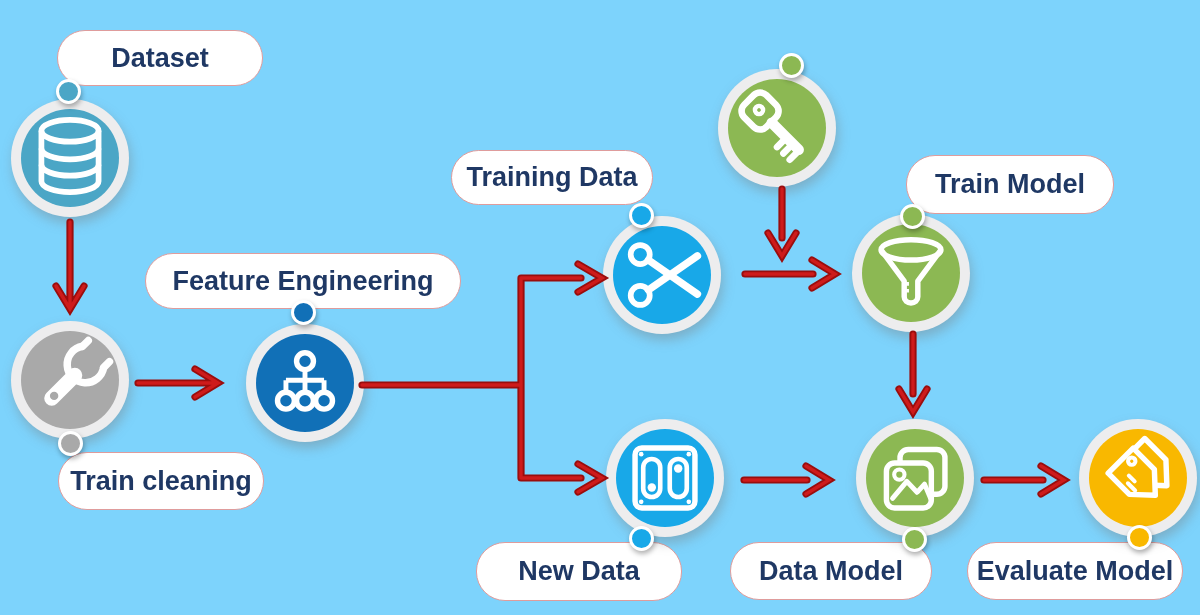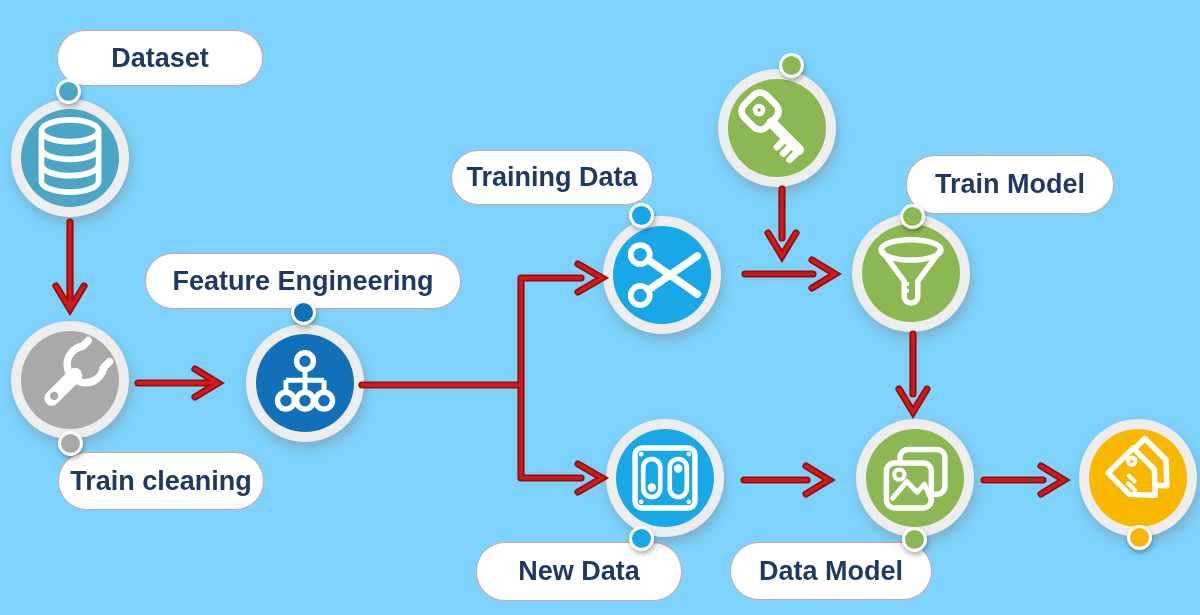--- a/index.html
+++ b/index.html
@@ -44,20 +44,23 @@
     <span>Training Data</span>
     </div>
   <div class="pill" style="left:906px;top:155px;width:206px;height:57px">
     <span>Train Model</span>
     </div>
   <div class="pill" style="left:476px;top:542px;width:204px;height:57px">
     <span>New Data</span>
     </div>
   <div class="pill" style="left:730px;top:542px;width:200px;height:56px">
     <span>Data Model</span>
+    </div>
+  <div class="pill" style="left:967px;top:542px;width:214px;height:56px">
+    <span>Evaluate Model</span>
     </div>
 
   <div class="ring" style="left:11px;top:99px">
     <div class="disc" style="background-color: rgb(75, 166, 198);">
       <svg class="icon" width="98" height="98" viewBox="-36 -36 72 72">
         <ellipse class="s" cx="0" cy="-20" rx="21" ry="8" stroke-width="4.2"></ellipse>
         <path class="s" d="M-21,-20 V17 A21,8 0 0 0 21,17 V-20" stroke-width="4.2"></path>
         <path class="s" d="M-21,-7 A21,8 0 0 0 21,-7" stroke-width="4.2"></path>
         <path class="s" d="M-21,5 A21,8 0 0 0 21,5" stroke-width="4.2"></path>
       </svg>

